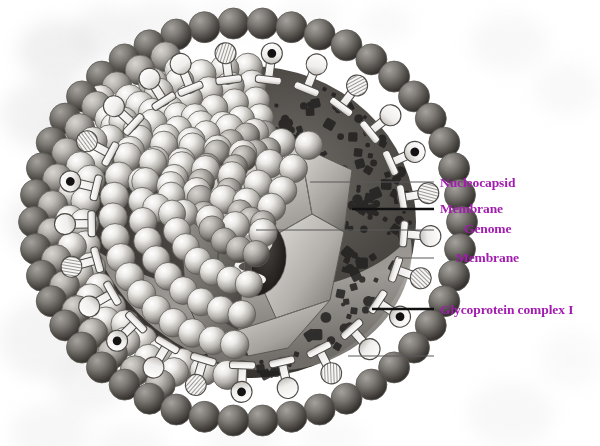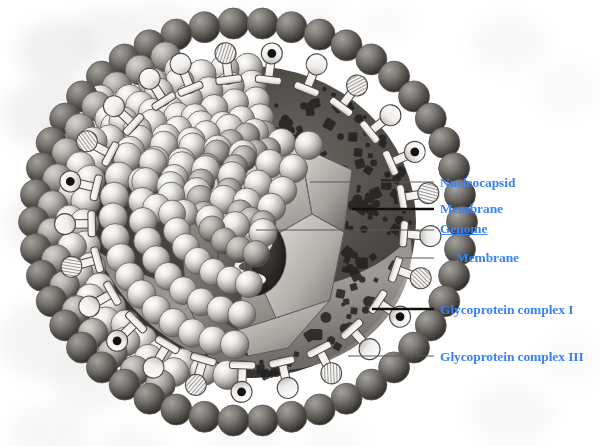--- a/index.html
+++ b/index.html
@@ -9,21 +9,21 @@
   #stage{position:relative;width:600px;height:446px;background:#ffffff;overflow:hidden;}
 
   
   #bg{position:absolute;inset:0;}
   .blob{position:absolute;border-radius:50%;background:#cfcfcf;filter:blur(9px);}
 
   
   #figure{position:absolute;left:0;top:0;width:600px;height:446px;}
 
   
-  .lbl{position:absolute;white-space:nowrap;color:#3b82f6;
+  .lbl{position:absolute;white-space:nowrap;color:#a21caf;
        font-family:"Liberation Serif", serif;font-weight:bold;
        font-size:13.5px;letter-spacing:-0.1px;line-height:1;}
   .lbl.big{font-size:13.5px;text-align:right;}
 </style>
 </head>
 <body>
 
 <div id="stage">
 
   <div id="bg" style="background: rgb(255, 255, 255);">
@@ -1088,18 +1088,17 @@
         <line x1="352" y1="209" x2="434" y2="209" stroke="#111111" stroke-width="2.4"></line>
         <line x1="256" y1="230" x2="434" y2="230" stroke="#5a5a5a" stroke-width="1.2"></line>
         <line x1="398" y1="258" x2="434" y2="258" stroke="#5a5a5a" stroke-width="1.2"></line>
         <line x1="372" y1="309" x2="434" y2="309" stroke="#111111" stroke-width="2.4"></line>
         <line x1="348" y1="356" x2="434" y2="356" stroke="#5a5a5a" stroke-width="1.2"></line>
       </g>
   </svg>
 
   <div class="lbl" id="L0" style="left: 440px; top: 176px;">Nucleocapsid</div>
   <div class="lbl" id="L1" style="left: 440px; top: 202px;">Membrane</div>
-  <div class="lbl" id="L2" style="left: 440px; top: 222px; text-decoration: underline;">Genome</div>
+  <div class="lbl" id="L2" style="left: 464px; top: 222px;">Genome</div>
   <div class="lbl" id="L3" style="left: 440px; top: 251px; margin-left: 16px;">Membrane</div>
   <div class="lbl big" id="L4" style="left: 440px; top: 303px;">Glycoprotein complex I</div>
-  <div class="lbl big" id="L5" style="left: 440px; top: 350px;">Glycoprotein complex III</div>
 
 </div>
 
 </body></html>

